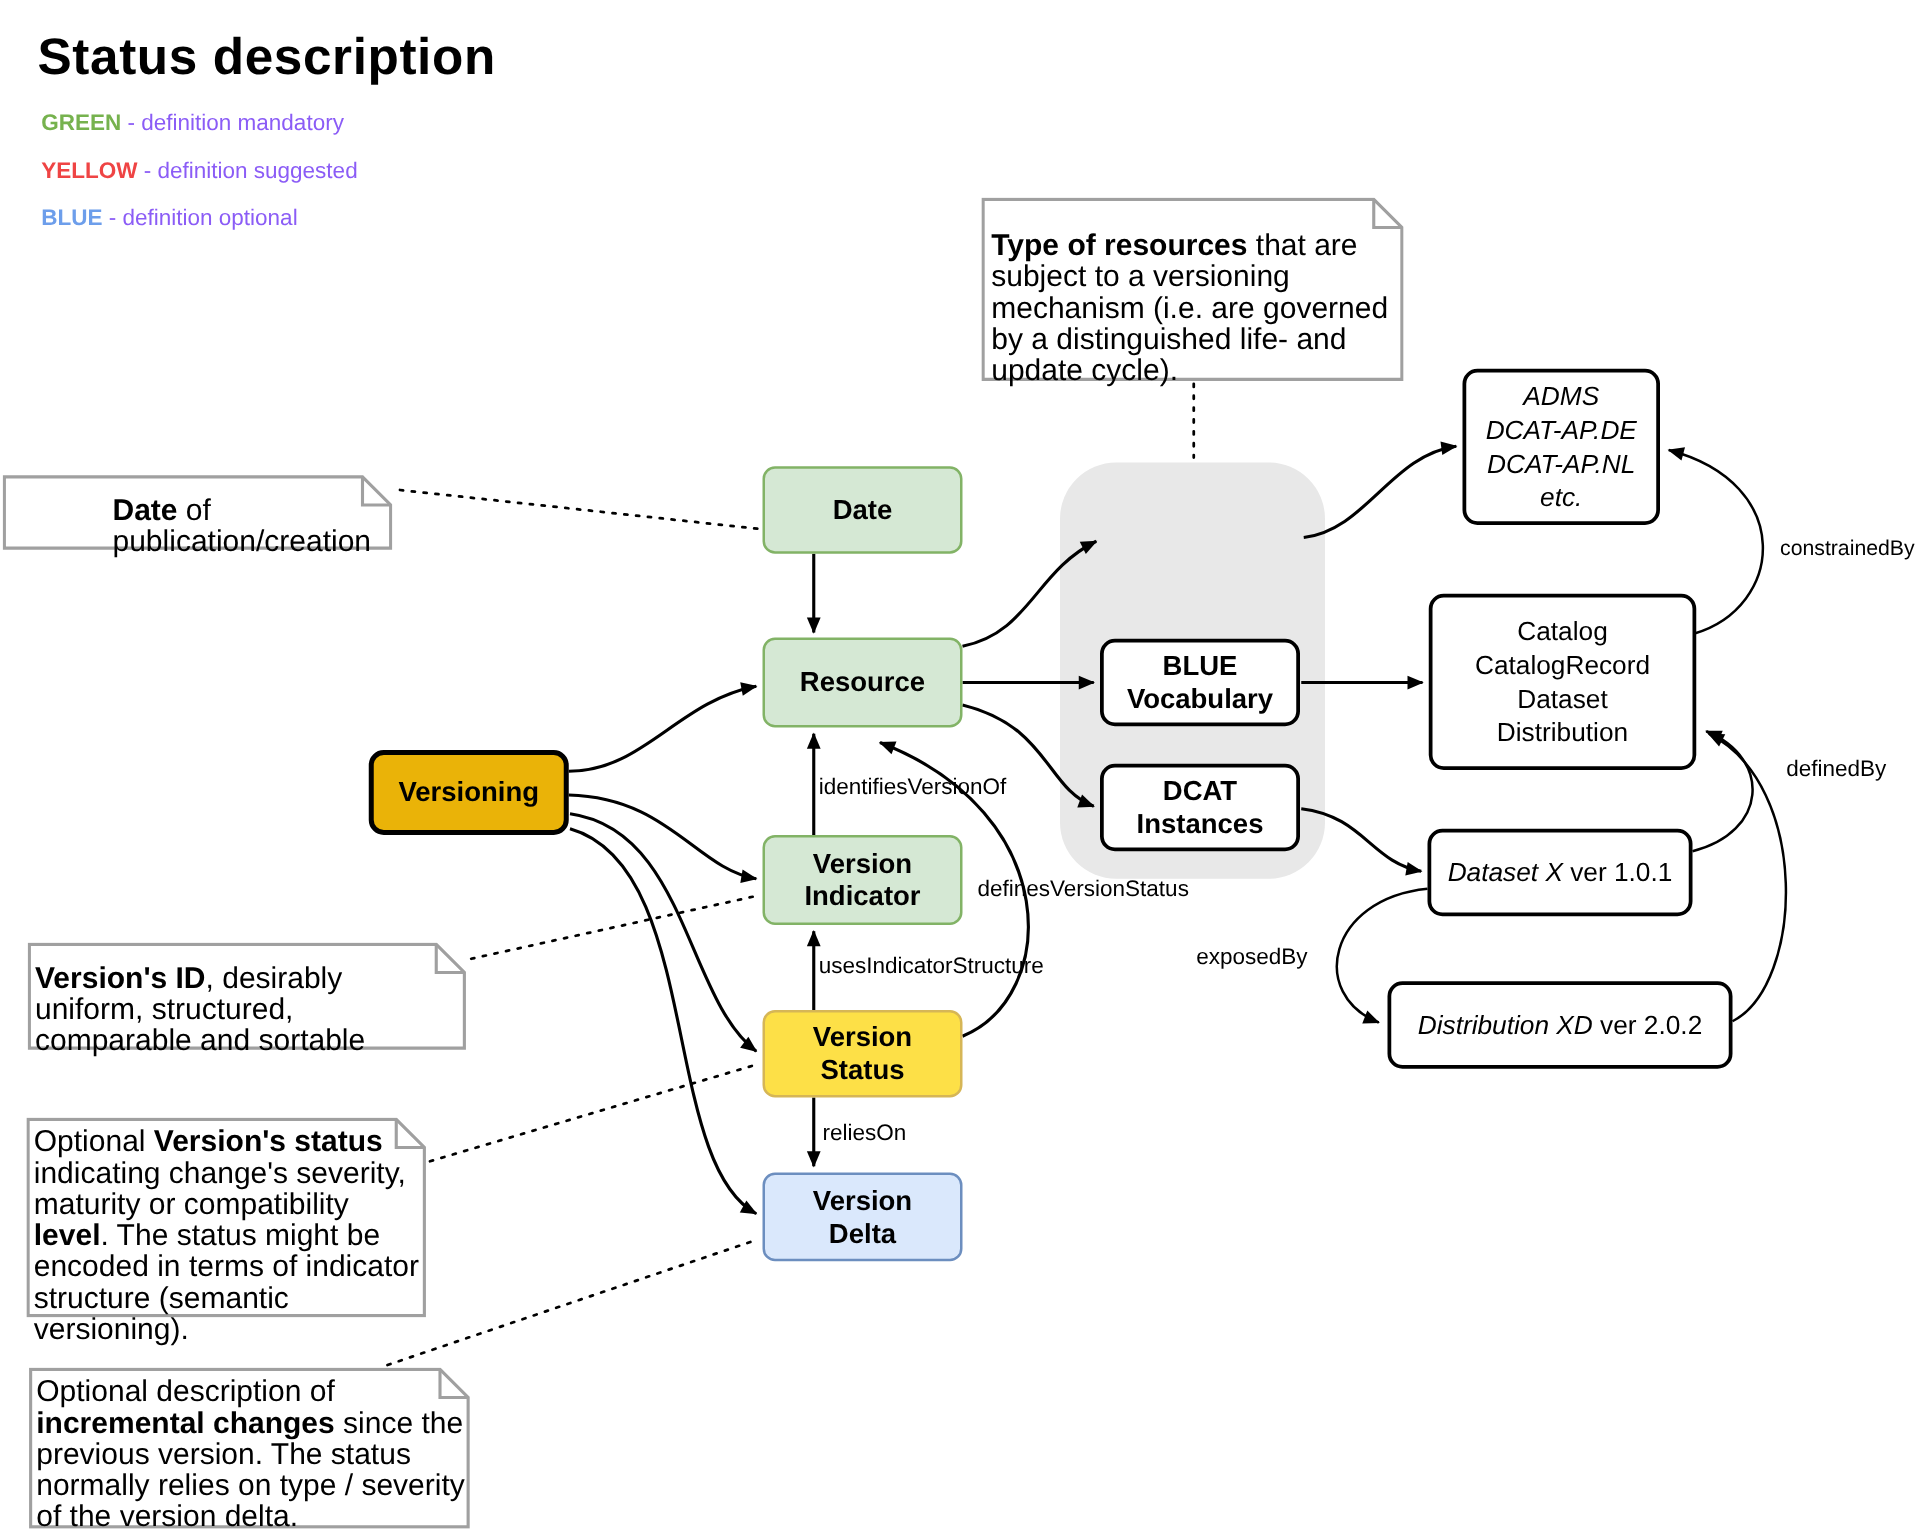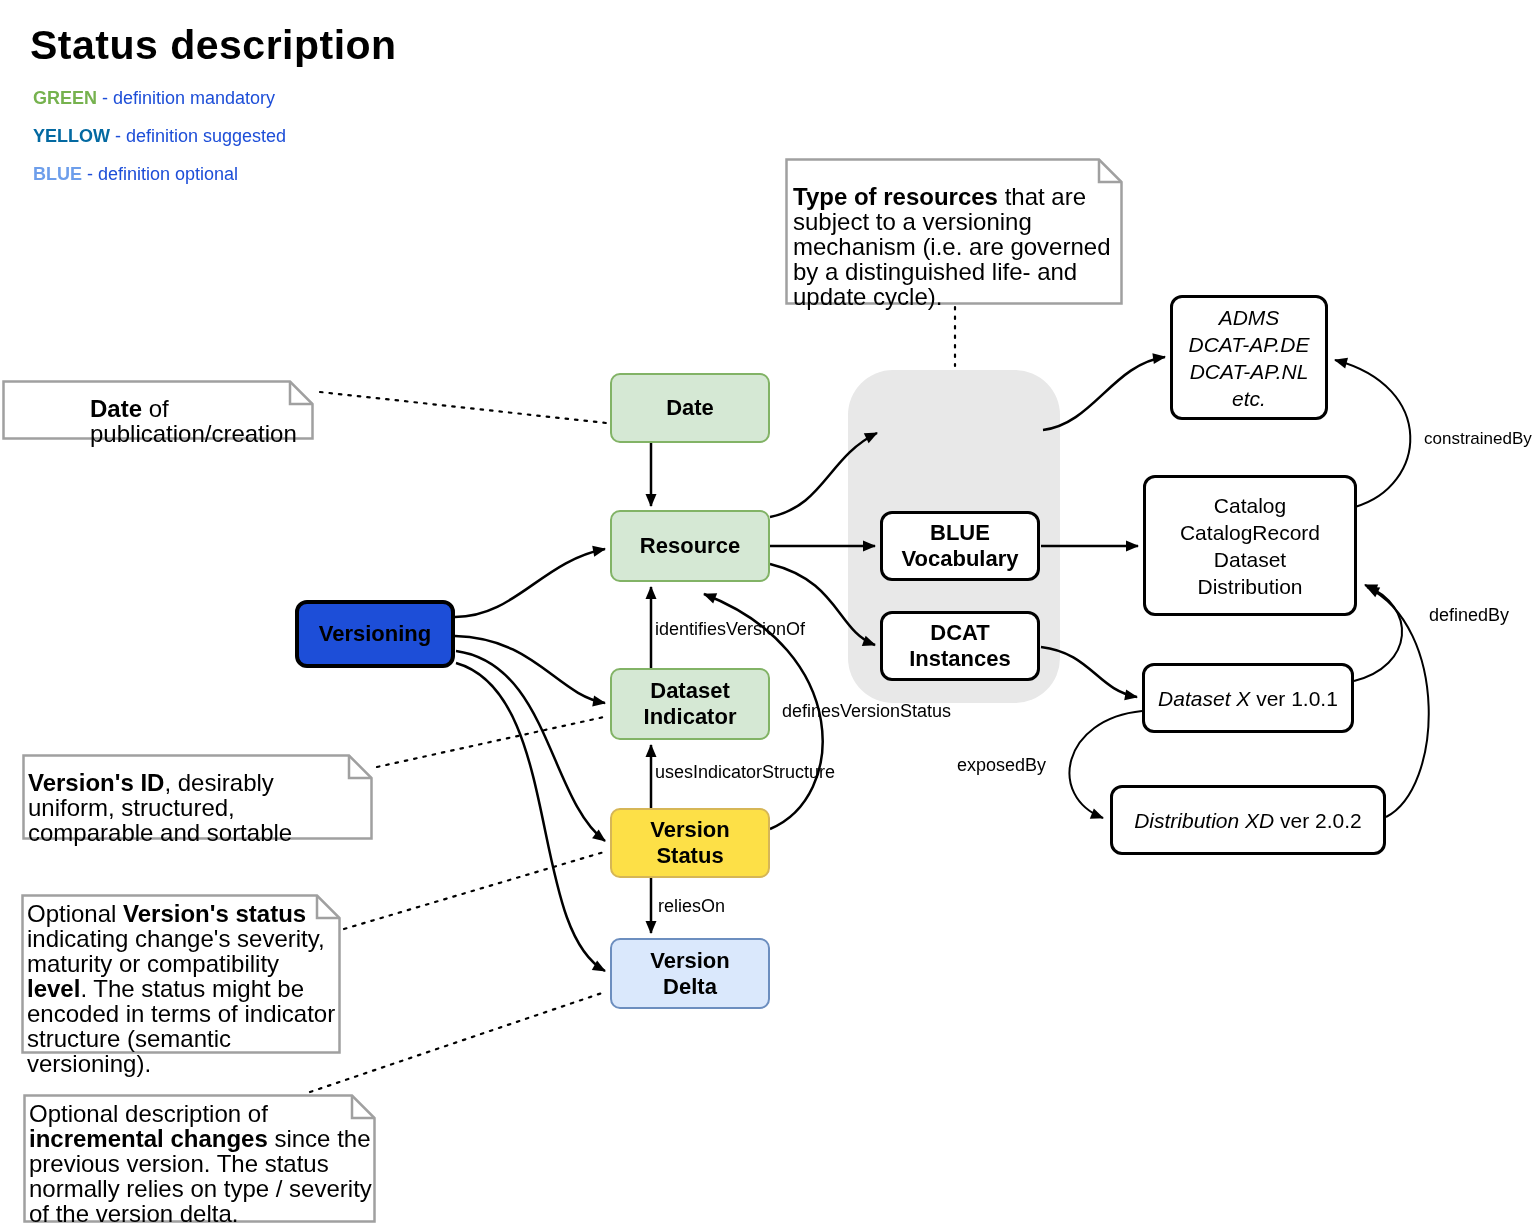--- a/index.html
+++ b/index.html
@@ -3,32 +3,32 @@
 <meta charset="utf-8">
 <style>
   html,body{margin:0;padding:0;background:#ffffff;}
   body{font-family:"Liberation Sans", sans-serif; color:#000;}
   .canvas{position:relative;width:1536px;height:1227px;background:#fff;overflow:hidden;}
   .title{position:absolute;left:30px;top:22px;font-size:41px;font-weight:bold;letter-spacing:0.5px;}
   .legend{position:absolute;left:33px;top:88px;font-size:18px;}
   .legend-row{height:38px;}
   .legend-term{font-weight:bold;}
   .t-green{color:#76b24e;}
-  .t-yellow{color:#0369a1;}
+  .t-yellow{color:#ef4444;}
   .t-blue{color:#6d9eeb;}
-  .legend-desc{color:#1d4ed8;}
+  .legend-desc{color:#8b5cf6;}
   svg.layer{position:absolute;left:0;top:0;z-index:1;}
   .container{position:absolute;background:#e8e8e8;border-radius:45px;z-index:0;}
   .box{position:absolute;display:flex;align-items:center;justify-content:center;text-align:center;
        box-sizing:border-box;background:#fff;border-radius:10px;font-size:22px;font-weight:bold;
        line-height:1.18;z-index:2;}
   .green{background:#d5e8d4;border:2.5px solid #82b366;}
   .yellow{background:#fde047;border:2.5px solid #d6b656;}
   .blue{background:#dae8fc;border:2.5px solid #6c8ebf;}
-  .plain{background:#1d4ed8;border:4px solid #000;border-radius:12px;}
+  .plain{background:#eab308;border:4px solid #000;border-radius:12px;}
   .dark{background:#fff;border:3.5px solid #000;border-radius:12px;}
   .reg{font-weight:normal;font-size:21px;line-height:27px;}
   .ital{font-style:italic;}
   .edge-label{position:absolute;font-size:18px;z-index:3;white-space:nowrap;}
   .note{position:absolute;z-index:2;}
   .note-svg{position:absolute;left:0;top:0;}
   .note-text{position:absolute;left:0;top:0;right:0;bottom:0;font-size:24px;line-height:25px;z-index:1;}
   .b{font-weight:bold;}
 </style>
 </head>
@@ -93,21 +93,21 @@
   <div class="box green" style="left:610px;top:373px;width:160px;height:70px;">
     <span>Date</span>
   </div>
   <div class="box green" style="left:610px;top:510px;width:160px;height:72px;">
     <span>Resource</span>
   </div>
   <div class="box plain" style="left:295px;top:600px;width:160px;height:68px;">
     <span>Versioning</span>
   </div>
   <div class="box green" style="left:610px;top:668px;width:160px;height:72px;padding:0 20px;">
-    <span>Dataset Indicator</span>
+    <span>Version Indicator</span>
   </div>
   <div class="box yellow" style="left:610px;top:808px;width:160px;height:70px;padding:0 30px;">
     <span>Version Status</span>
   </div>
   <div class="box blue" style="left:610px;top:938px;width:160px;height:71px;padding:0 30px;">
     <span>Version Delta</span>
   </div>
 
   <div class="box dark" style="left:880px;top:511px;width:160px;height:70px;padding:0 14px;">
     <span>BLUE Vocabulary</span>

